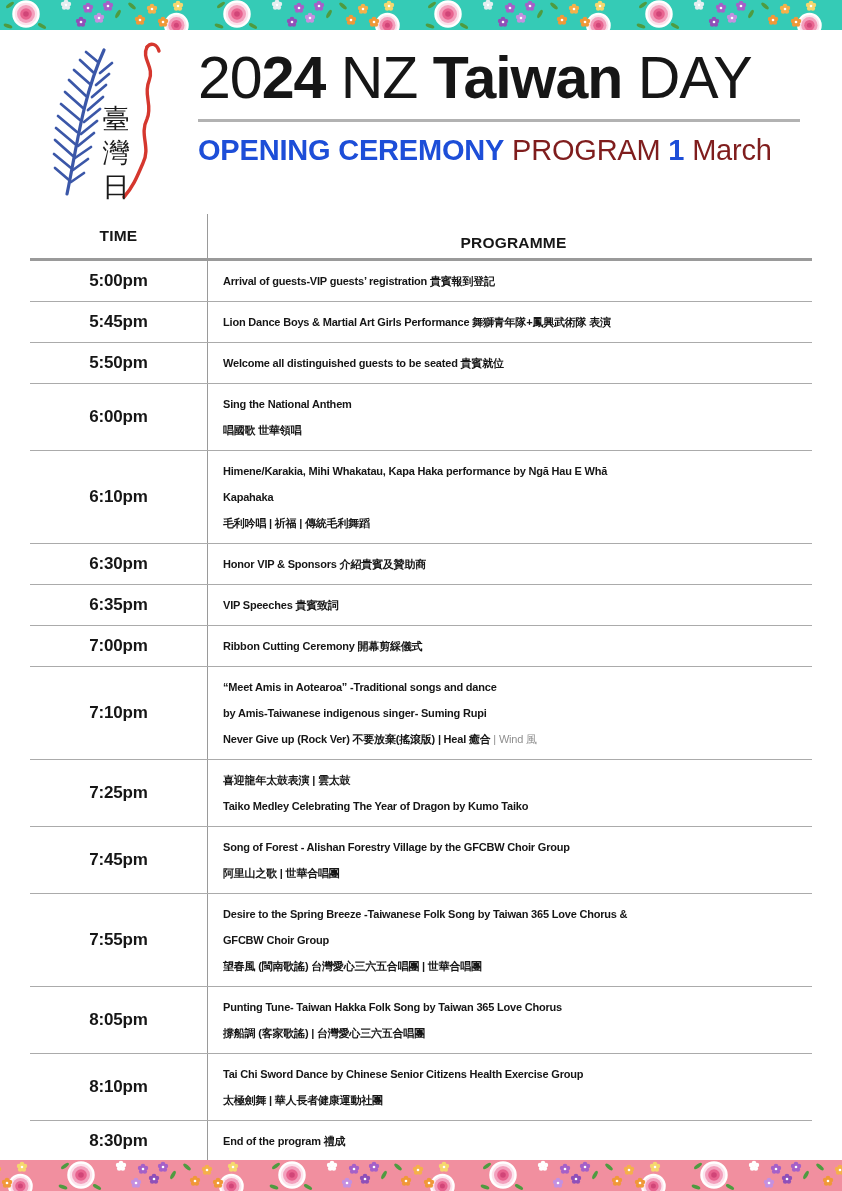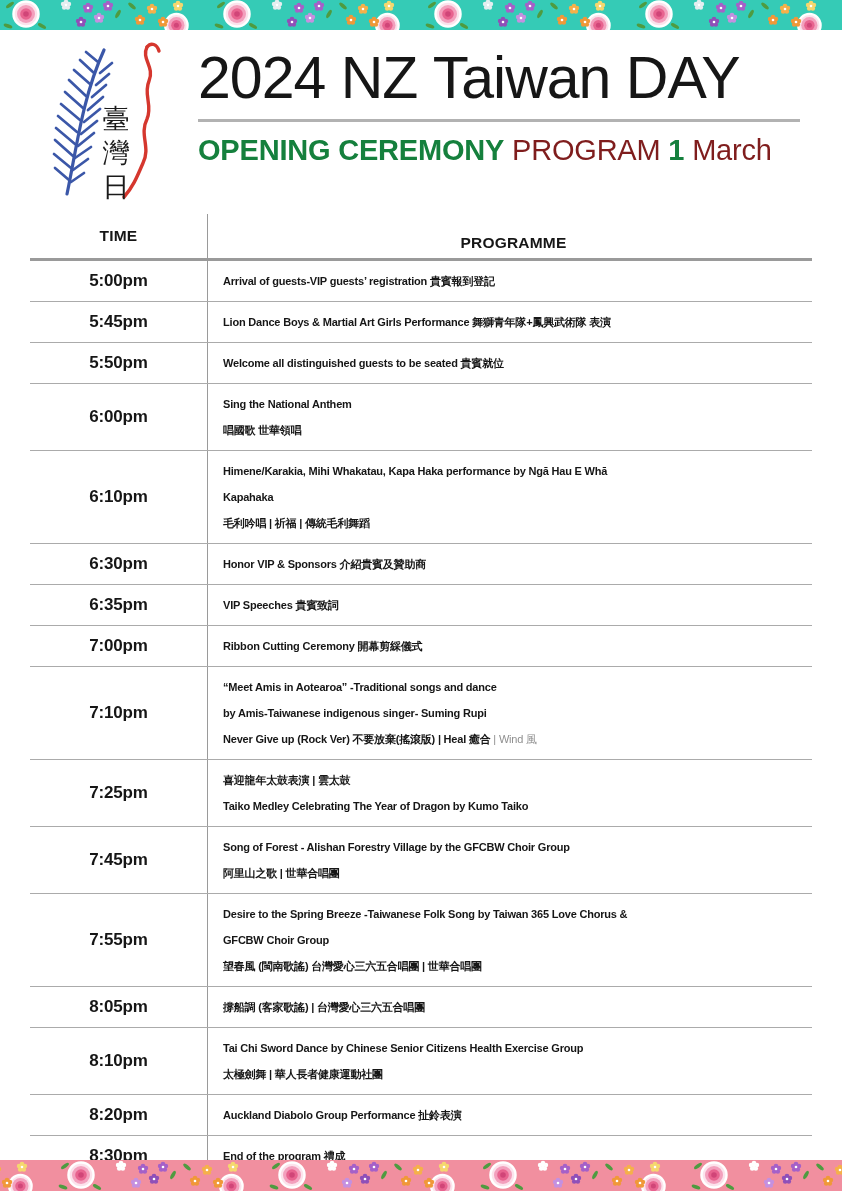--- a/index.html
+++ b/index.html
@@ -20,24 +20,24 @@
   }
   .band{display:block;}
   .band-bottom{position:absolute;left:0;bottom:0;}
 
   
   .header-section{display:flex;margin:10px 42px 0 47px;height:170px;align-items:flex-start;}
   .logo{flex:0 0 125px;}
   .title-block{flex:1;margin-left:26px;margin-top:8px;min-width:0;}
   .main-title{font-size:59px;line-height:1.05;letter-spacing:-1px;white-space:nowrap;}
   .main-title .thin{font-weight:300;}
-  .main-title .bold{font-weight:400;}
+  .main-title .bold{font-weight:700;}
   .title-rule{height:3px;background:var(--rule-color);margin:9px 0 13px 0;}
   .subtitle{font-size:29px;line-height:1.1;white-space:nowrap;letter-spacing:-0.2px;}
-  .subtitle .bold{font-weight:800;color:#15803d;}
+  .subtitle .bold{font-weight:800;color:#1d4ed8;}
   .subtitle .thin{font-weight:300;color:#7f1d1d;}
 
   
   .table{margin:4px 30px 0 30px;}
   .t-row{display:flex;border-bottom:1px solid var(--border-color);}
   .t-row:last-child{border-bottom:none;}
   .t-row.head{border-bottom:3px solid var(--heavy-border-color);}
   .time-cell{
     flex:0 0 177px;display:flex;align-items:center;justify-content:center;
     border-right:1px solid var(--heavy-border-color);
@@ -256,38 +256,33 @@
     <div class="prog-cell">
           <div class="prog-line"><span>Desire to the Spring Breeze -Taiwanese Folk Song by Taiwan 365 Love Chorus &amp;</span></div>
           <div class="prog-line"><span>GFCBW Choir Group</span></div>
           <div class="prog-line"><span>望春風 (閩南歌謠) 台灣愛心三六五合唱團 | 世華合唱團</span></div>
         </div>
   </div>
 
   <div class="t-row">
     <div class="time-cell">8:05pm</div>
     <div class="prog-cell">
+          <div class="prog-line"><span>Punting Tune- Taiwan Hakka Folk Song by Taiwan 365 Love Chorus</span></div>
           <div class="prog-line"><span>撐船調 (客家歌謠) | 台灣愛心三六五合唱團</span></div>
         </div>
   </div>
 
   <div class="t-row">
     <div class="time-cell">8:10pm</div>
     <div class="prog-cell">
           <div class="prog-line"><span>Tai Chi Sword Dance by Chinese Senior Citizens Health Exercise Group</span></div>
           <div class="prog-line"><span>太極劍舞 | 華人長者健康運動社團</span></div>
         </div>
   </div>
 
-  <div class="t-row">
-    <div class="time-cell">8:20pm</div>
-    <div class="prog-cell">
-          <div class="prog-line"><span>Auckland Diabolo Group Performance 扯鈴表演</span></div>
-        </div>
-  </div>
 
   <div class="t-row">
     <div class="time-cell">8:30pm</div>
     <div class="prog-cell">
           <div class="prog-line"><span>End of the program 禮成</span></div>
         </div>
   </div>
 </div>
 </div>
 

